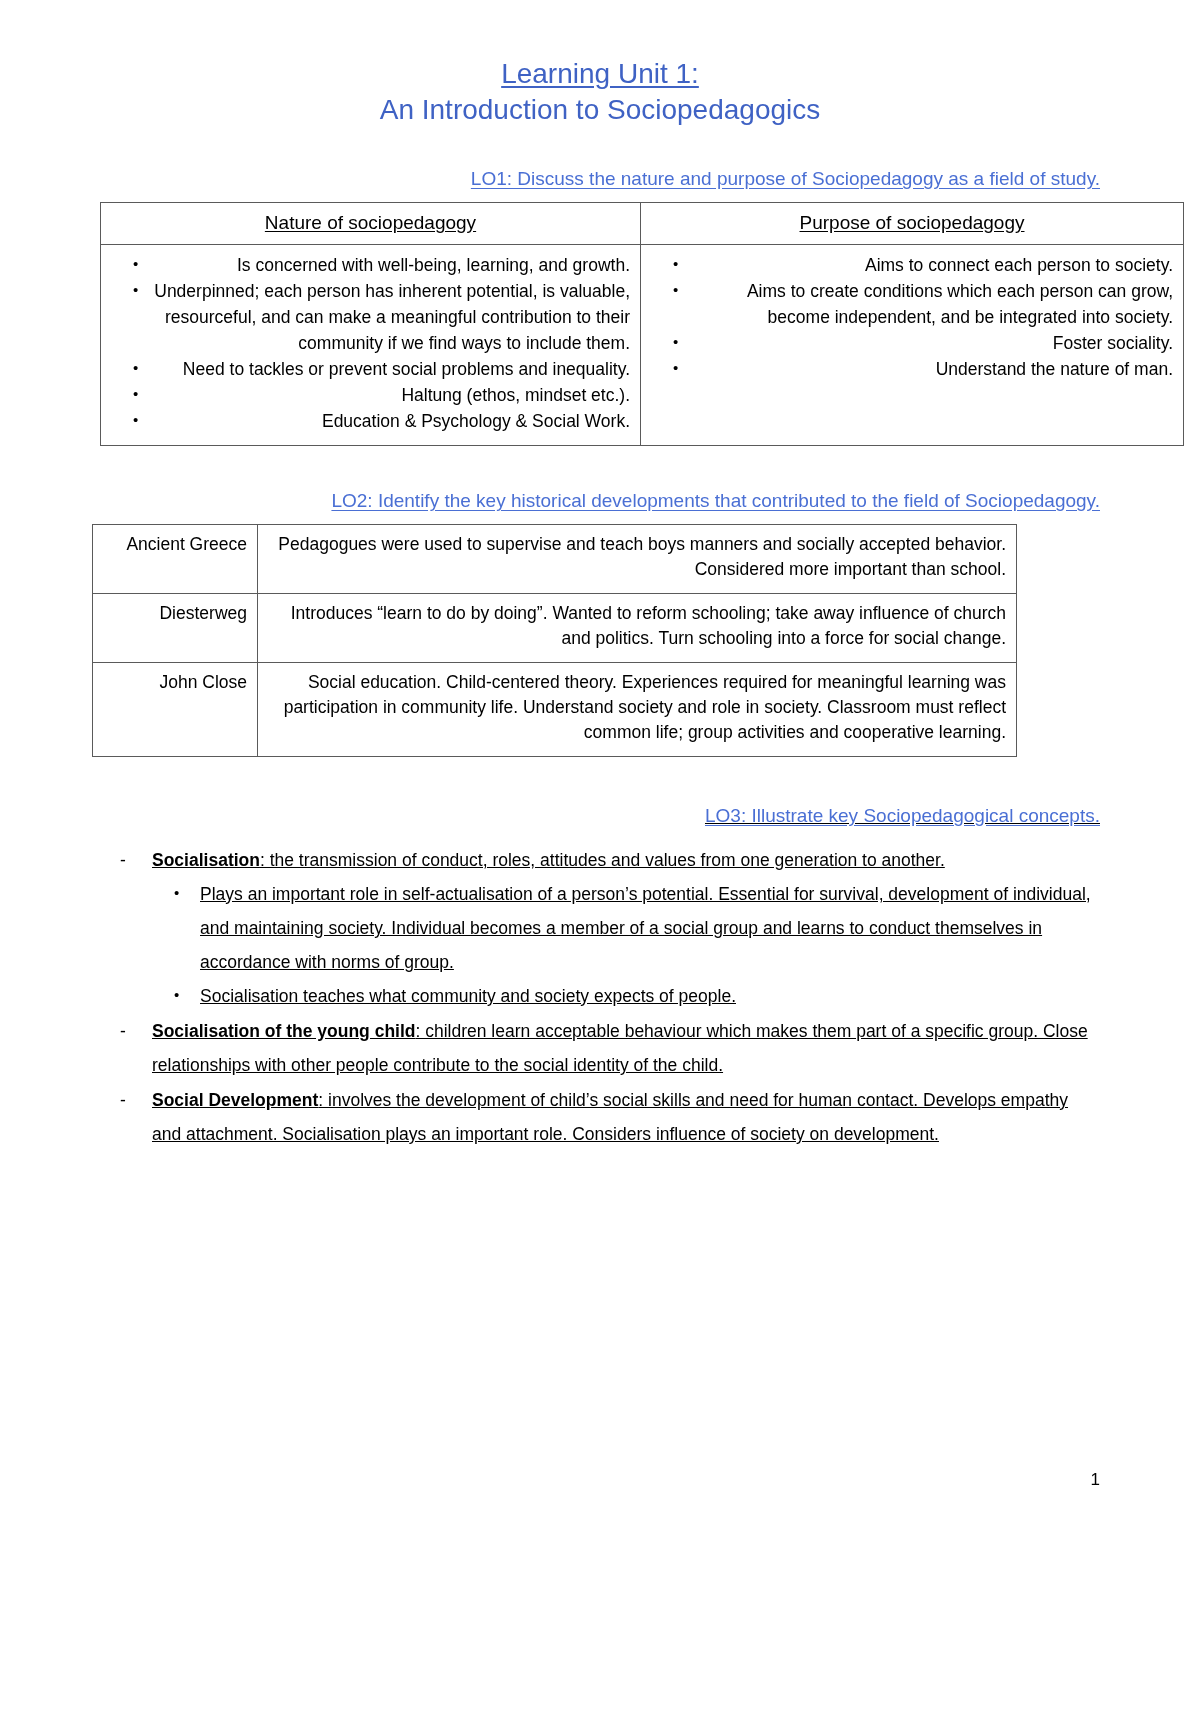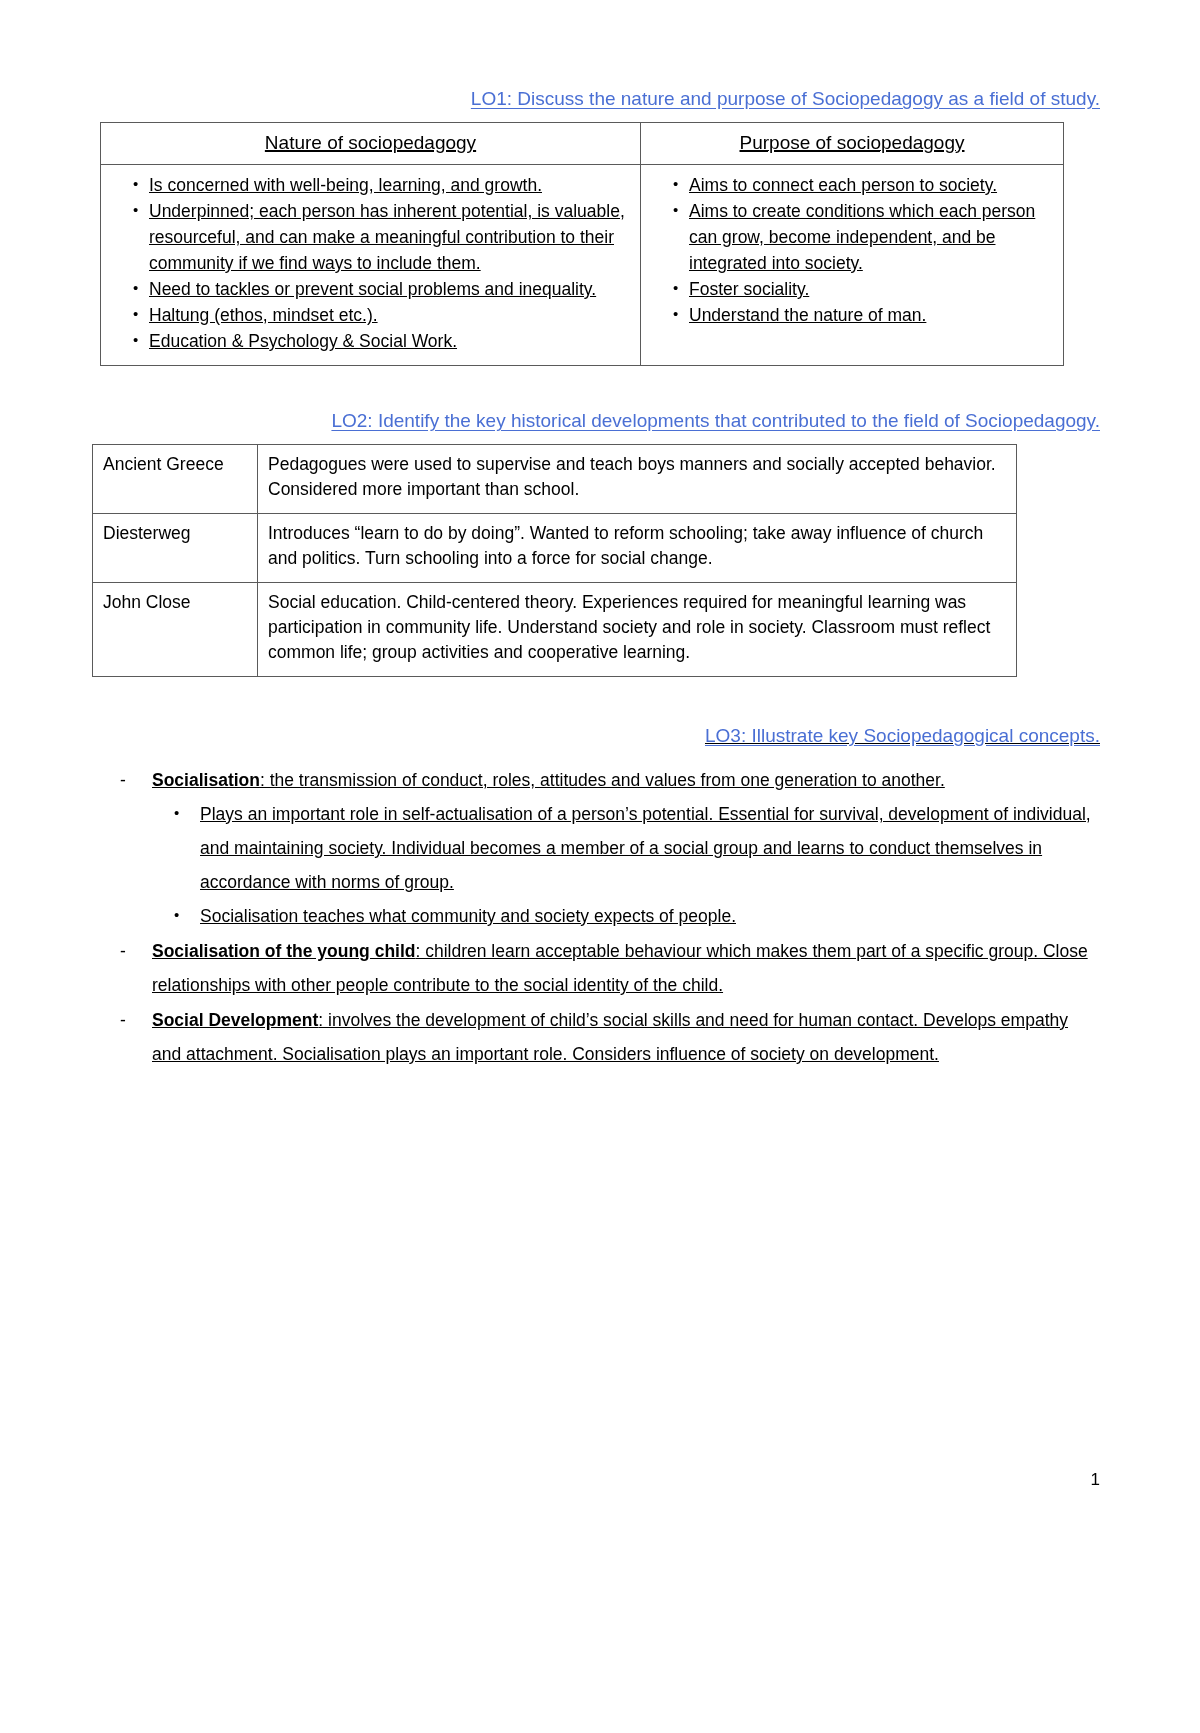--- a/index.html
+++ b/index.html
@@ -54,30 +54,30 @@
   .lo2-wrap { margin-top: 42px; }
   .lo3-wrap { margin-top: 46px; text-decoration: underline; }
 
   
   table {
     border-collapse: collapse;
     width: 100%;
     margin-top: 10px;
     table-layout: fixed;
   }
-  table.t1 { width: 964px; text-decoration: underline; }
+  table.t1 { width: 1084px; }
   table.t2 { width: 925px; margin-left: -8px; }
   td, th {
     border: 1.5px solid #5a5a5a;
     vertical-align: top;
     padding: 7px 10px 11px 10px;
     font-size: 17.5px;
     line-height: 25px;
     font-weight: normal;
-    text-align: left;
+    text-align: right;
   }
   th {
     text-align: center;
     padding-bottom: 8px;
   }
   th span.hdr {
     text-decoration: underline;
     text-underline-offset: 2px;
     font-weight: normal;
     font-size: 19px;
@@ -145,20 +145,24 @@
     right: 100px;
     bottom: 80px;
     font-size: 17px;
   }
 </style>
 </head>
 <body>
 
 <div class="page">
 
+  <div class="doc-title">
+    <span class="line1">Learning Unit 1:</span>
+    <span class="line2">An Introduction to Sociopedagogics</span>
+  </div>
 
   <div class="lo1-wrap">
     <div class="lo-heading">LO1: Discuss the nature and purpose of Sociopedagogy as a field of study.</div>
 
     <table class="t1">
       <thead>
         <tr>
           <th style="width:540px">
             <span class="hdr">Nature of sociopedagogy</span>
           </th>

